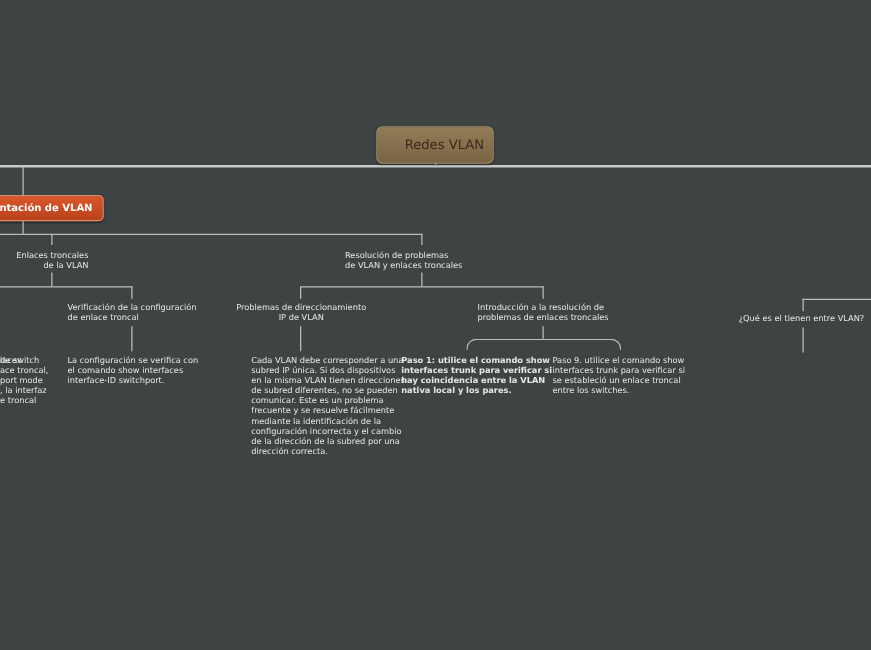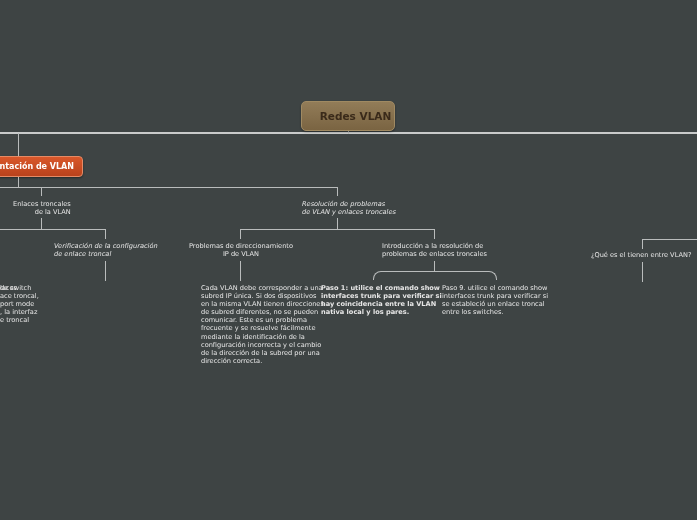--- a/index.html
+++ b/index.html
@@ -44,21 +44,21 @@
       height: 30px;
       border-radius: 5px;
       background: linear-gradient(#927c58, #7a6442);
       border: 1px solid #a08a62;
       box-sizing: border-box;
       box-shadow: 0 1px 2px rgba(0,0,0,0.4);
       display: flex;
       align-items: center;
       justify-content: center;
       color: #3a2a1a;
-      font-weight: bold;
+      font-weight: normal;
       font-size: 10.5px;
       padding-left: 15px;
     }
     .main {
       position: absolute;
       left: -30px;
       top: 156px;
       width: 113px;
       height: 21px;
       border-radius: 4px;
@@ -111,25 +111,28 @@
   <div class="line" style="left:0; top:229px; width:106px; height:1px;"></div>
   <div class="line" style="left:105px; top:229px; width:1px; height:10px;"></div>
 
   <div class="node" style="left:0; top:242px;margin-top:42px;">laces</div>
   <div class="leaf" style="left:0; top:284px;">de switch
 ace troncal,
 port mode
 , la interfaz
 e troncal</div>
 
-  <div class="leaf" style="left:54px; top:242px;font-style:italic;">Verificación de la configuración
+  <div class="leaf" style="left:54px; top:242px;">Verificación de la configuración
 de enlace troncal</div>
   <div class="line" style="left:105px; top:261px; width:1px; height:20px;"></div>
+  <div class="leaf" style="left:54px; top:284px;">La configuración se verifica con
+el comando show interfaces
+interface-ID switchport.</div>
 
-  <div class="leaf" style="left:302px; top:200px;font-style:italic;">Resolución de problemas
+  <div class="leaf" style="left:276px; top:200px;">Resolución de problemas
 de VLAN y enlaces troncales</div>
   <div class="line" style="left:337px; top:218px; width:1px; height:11px;"></div>
   <div class="line" style="left:240px; top:229px; width:195px; height:1px;"></div>
   <div class="line" style="left:240px; top:229px; width:1px; height:10px;"></div>
   <div class="line" style="left:434px; top:229px; width:1px; height:10px;"></div>
 
   <div class="leaf" style="left:189px; top:242px;text-align:center;">Problemas de direccionamiento
 IP de VLAN</div>
   <div class="line" style="left:240px; top:261px; width:1px; height:20px;"></div>
   <div class="leaf" style="left:180px; top:284px;margin-left:21px;">Cada VLAN debe corresponder a una

